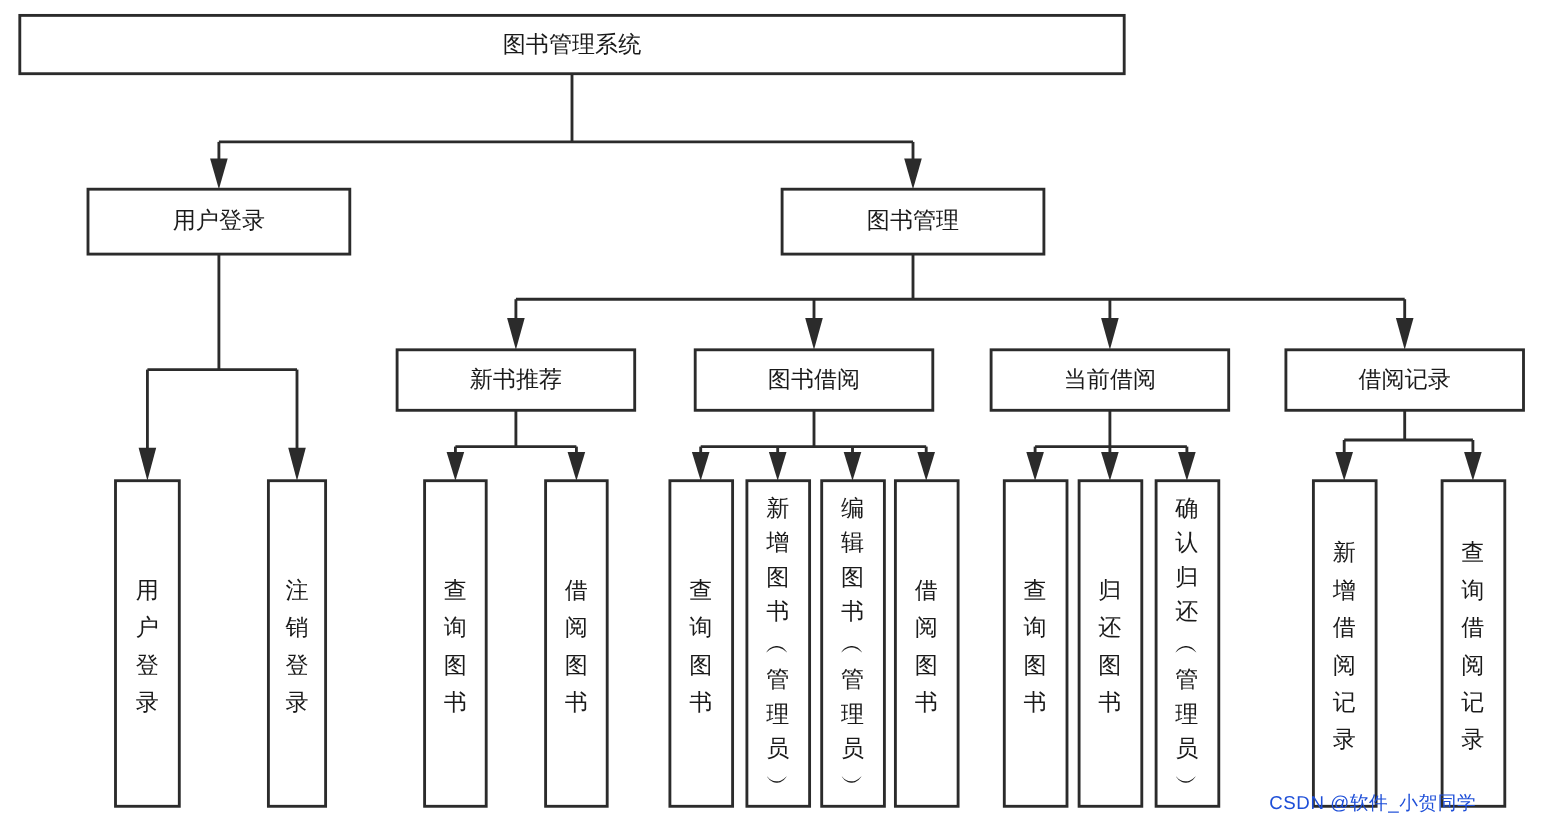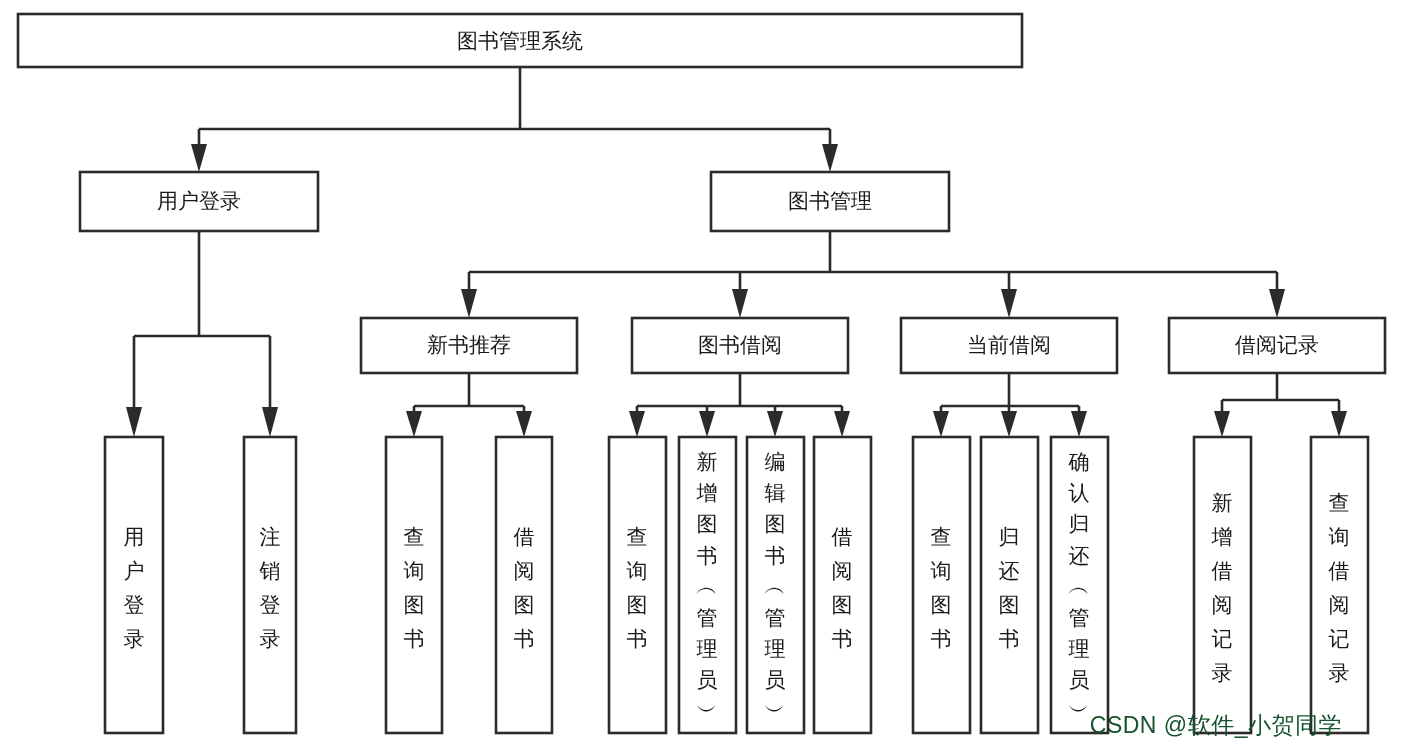--- a/index.html
+++ b/index.html
@@ -54,22 +54,22 @@
     font-family: "Liberation Sans", "DejaVu Sans", sans-serif;
     font-size: 21px;
     fill: #1a1a1a;
     text-anchor: middle;
   }
   .watermark {
     position: absolute;
     right: 8px;
     bottom: 6px;
     font-family: "Liberation Sans", "DejaVu Sans", sans-serif;
-    font-size: 23px;
-    color: #14532d;
+    font-size: 17px;
+    color: #1d4ed8;
     letter-spacing: 0.5px;
     white-space: nowrap;
     pointer-events: none;
   }
 </style>
 </head>
 <body>
 
 <div id="diagram-root">
 

